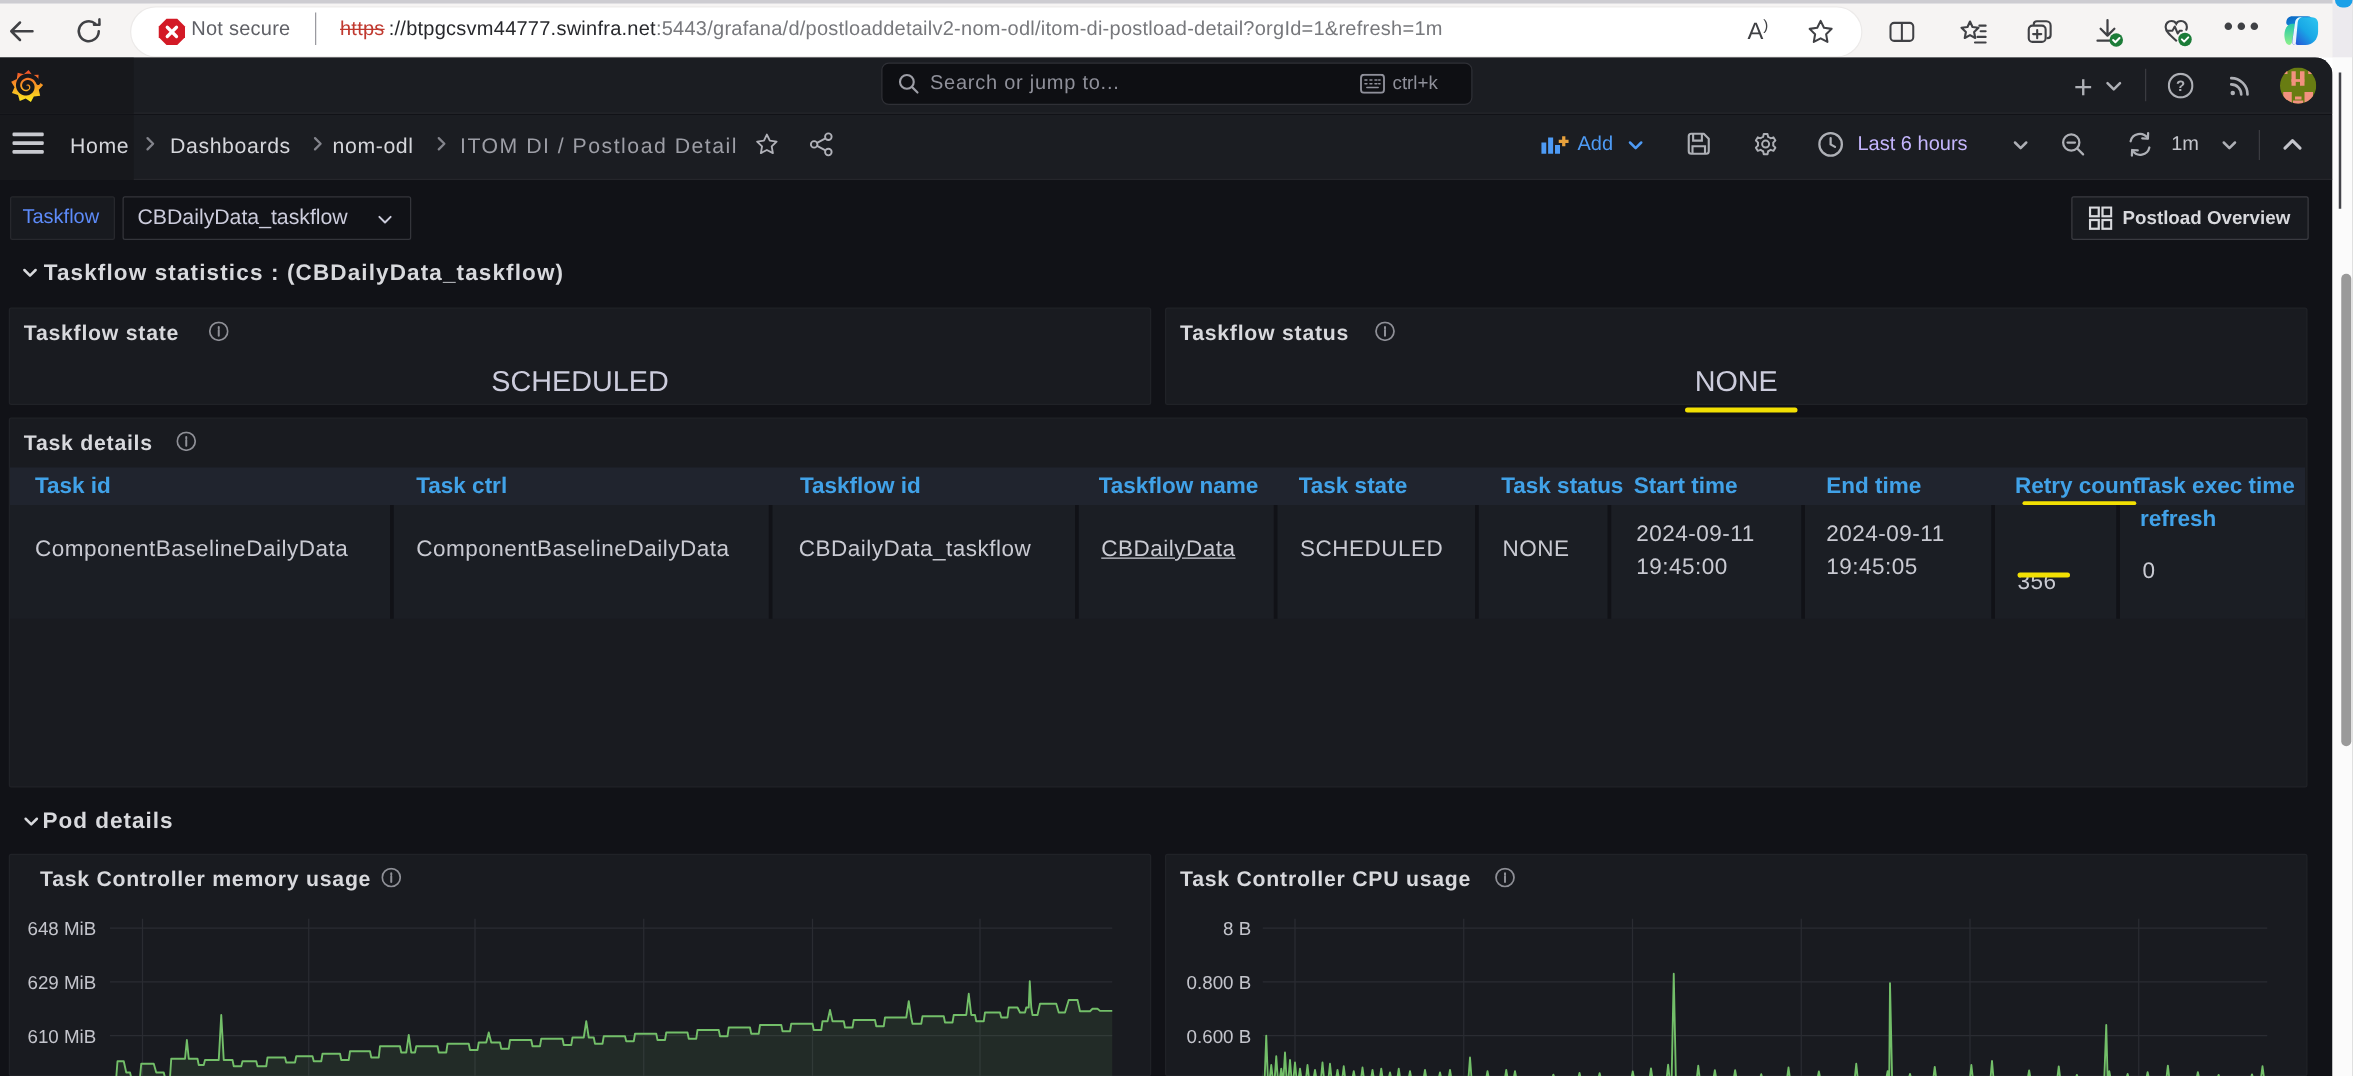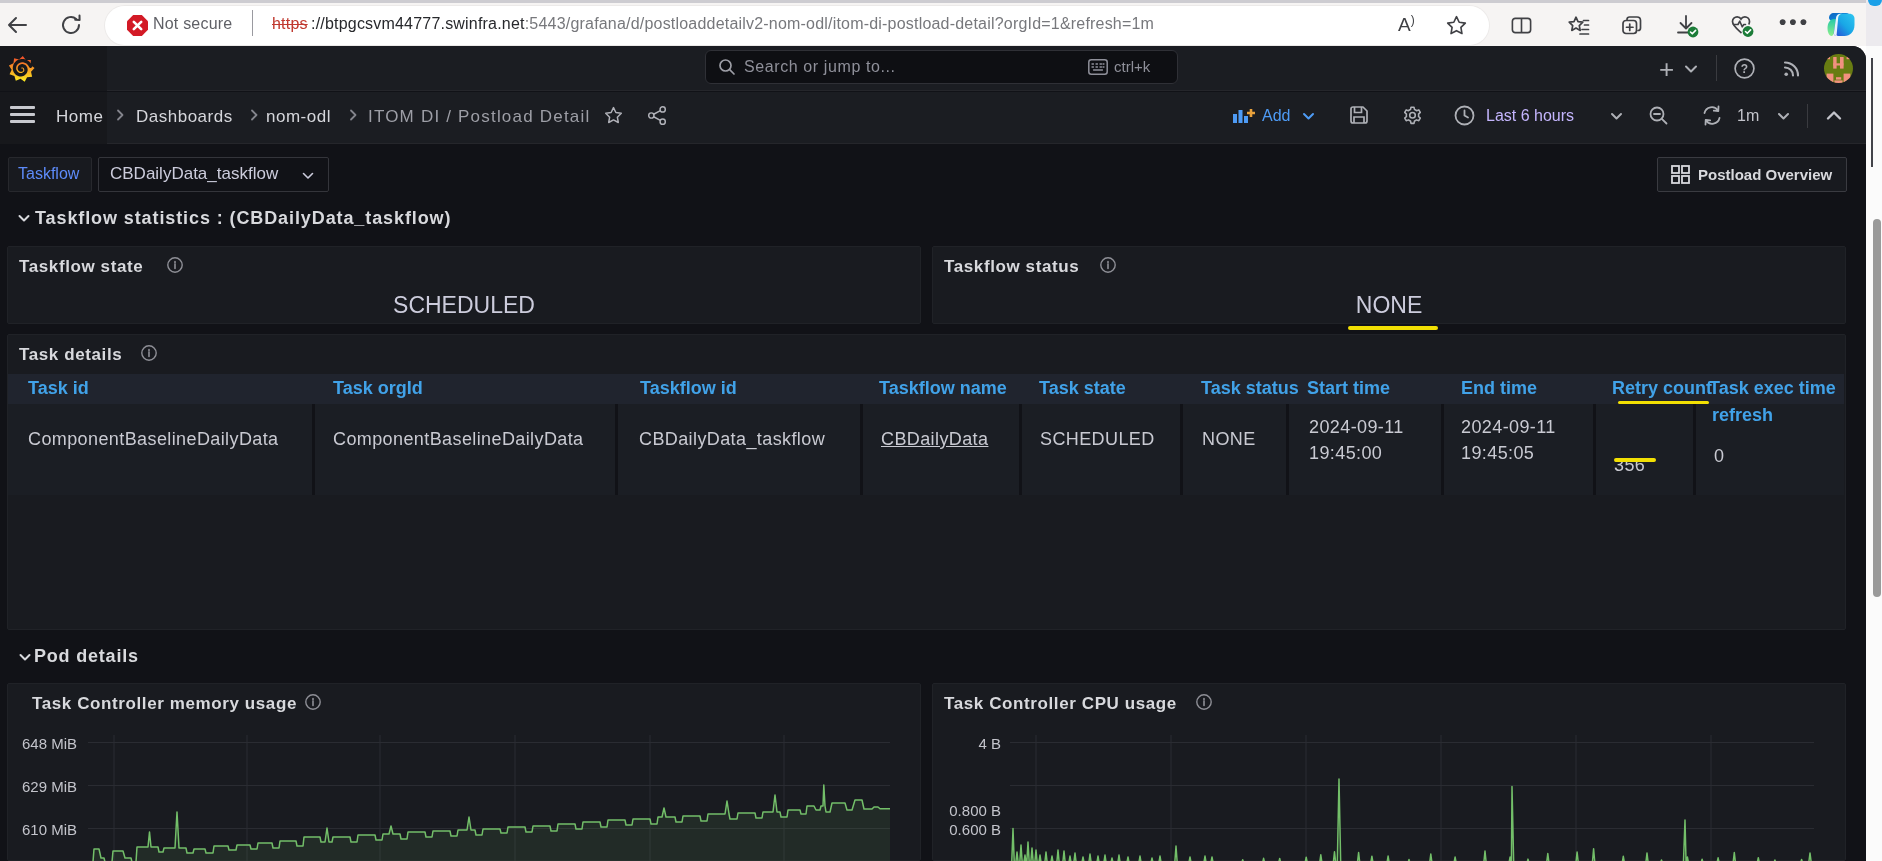--- a/index.html
+++ b/index.html
@@ -303,21 +303,21 @@
 
     <div class="panel" style="left:7px;top:288px;width:1839px;height:296px;"></div>
     <div class="ptitle" style="left:19px;top:299px;">Task details</div>
     <svg class="abs" style="left:141px;top:299px" width="16" height="16" viewBox="0 0 16 16">
       <circle cx="8" cy="8" r="7.2" stroke="#8e8f96" stroke-width="1.4" fill="none"></circle>
       <path d="M8 7 V11.5 M8 4.5 V5.8" stroke="#8e8f96" stroke-width="1.6" stroke-linecap="round"></path>
     </svg>
 
     <div class="abs" style="left:8px;top:328px;width:1836px;height:30px;background:#20242e;"></div>
     <div class="th" style="left:28px;top:332px;">Task id</div>
-    <div class="th" style="left:333px;top:332px;">Task orgId</div>
+    <div class="th" style="left:333px;top:332px;">Task ctrl</div>
     <div class="th" style="left:640px;top:332px;">Taskflow id</div>
     <div class="th" style="left:879px;top:332px;">Taskflow name</div>
     <div class="th" style="left:1039px;top:332px;">Task state</div>
     <div class="th" style="left:1201px;top:332px;">Task status</div>
     <div class="th" style="left:1307px;top:332px;">Start time</div>
     <div class="th" style="left:1461px;top:332px;">End time</div>
     <div class="th" style="left:1612px;top:332px;">Retry count</div>
     <div class="yline" style="left:1618px;top:355px;width:91px;height:3px;"></div>
     <div class="th" style="left:1709px;top:332px;">Task exec time</div>
     <div class="th" style="left:1712px;top:359px;">refresh</div>
@@ -375,22 +375,22 @@
       <path fill="rgba(115,191,105,0.10)" stroke="none" d="M5.0 179.0 L6.0 166.0 L11.0 166.0 L13.0 175.0 L16.0 175.0 L17.0 179.0 L24.0 179.0 L25.0 168.0 L35.0 168.0 L37.0 175.0 L43.0 175.0 L44.0 179.0 L48.0 179.0 L49.0 164.0 L60.0 164.0 L61.5 149.0 L63.0 164.0 L70.0 164.0 L71.0 169.0 L75.0 169.0 L76.0 165.0 L87.0 165.0 L89.0 129.0 L91.0 165.0 L98.0 165.0 L99.0 170.0 L105.0 170.0 L106.0 166.0 L117.0 166.0 L118.0 170.0 L125.0 170.0 L126.0 163.0 L140.0 163.0 L141.0 167.0 L148.0 167.0 L149.0 162.0 L162.0 162.0 L163.0 166.0 L169.0 166.0 L170.0 160.0 L184.0 160.0 L185.0 165.0 L191.0 165.0 L192.0 158.0 L208.0 158.0 L209.0 163.0 L215.0 163.0 L216.0 154.0 L232.0 154.0 L233.0 159.0 L237.0 159.0 L239.0 145.0 L241.0 159.0 L244.0 159.0 L245.0 154.0 L262.0 154.0 L263.0 159.0 L269.0 159.0 L270.0 152.0 L287.0 152.0 L288.0 157.0 L294.0 157.0 L295.0 151.0 L301.0 151.0 L303.0 143.0 L305.0 151.0 L312.0 151.0 L313.0 156.0 L319.0 156.0 L320.0 149.0 L337.0 149.0 L338.0 154.0 L344.0 154.0 L345.0 148.0 L362.0 148.0 L363.0 153.0 L369.0 153.0 L370.0 147.0 L379.0 147.0 L381.0 134.0 L383.0 147.0 L387.0 147.0 L388.0 152.0 L394.0 152.0 L395.0 146.0 L412.0 146.0 L413.0 150.0 L419.0 150.0 L420.0 144.0 L437.0 144.0 L438.0 149.0 L444.0 149.0 L445.0 143.0 L462.0 143.0 L463.0 148.0 L469.0 148.0 L470.0 141.0 L487.0 141.0 L488.0 146.0 L494.0 146.0 L495.0 139.0 L512.0 139.0 L513.0 144.0 L519.0 144.0 L520.0 137.0 L537.0 137.0 L538.0 142.0 L544.0 142.0 L545.0 136.0 L562.0 136.0 L563.0 141.0 L569.0 141.0 L570.0 134.0 L574.0 134.0 L576.0 125.0 L578.0 134.0 L587.0 134.0 L588.0 139.0 L594.0 139.0 L595.0 133.0 L612.0 133.0 L613.0 138.0 L619.0 138.0 L620.0 131.0 L637.0 131.0 L639.0 118.0 L641.0 131.0 L642.0 136.0 L649.0 136.0 L650.0 130.0 L667.0 130.0 L668.0 135.0 L674.0 135.0 L675.0 129.0 L685.0 129.0 L687.0 112.0 L689.0 129.0 L692.0 129.0 L693.0 134.0 L699.0 134.0 L700.0 127.0 L712.0 127.0 L713.0 131.0 L718.0 131.0 L719.0 123.0 L726.0 123.0 L728.0 127.0 L732.0 127.0 L733.0 123.0 L735.0 123.0 L735.8 102.0 L737.0 123.0 L738.0 129.0 L742.0 129.0 L744.0 120.0 L757.0 120.0 L759.0 127.0 L764.0 127.0 L767.0 117.0 L774.0 117.0 L776.0 126.0 L784.0 126.0 L786.0 124.0 L790.0 124.0 L792.0 125.7 L802.0 125.7 L802 178 L5 178 Z"></path>
       <path fill="none" stroke="#73bf69" stroke-width="1.5" stroke-linejoin="round" d="M5.0 179.0 L6.0 166.0 L11.0 166.0 L13.0 175.0 L16.0 175.0 L17.0 179.0 L24.0 179.0 L25.0 168.0 L35.0 168.0 L37.0 175.0 L43.0 175.0 L44.0 179.0 L48.0 179.0 L49.0 164.0 L60.0 164.0 L61.5 149.0 L63.0 164.0 L70.0 164.0 L71.0 169.0 L75.0 169.0 L76.0 165.0 L87.0 165.0 L89.0 129.0 L91.0 165.0 L98.0 165.0 L99.0 170.0 L105.0 170.0 L106.0 166.0 L117.0 166.0 L118.0 170.0 L125.0 170.0 L126.0 163.0 L140.0 163.0 L141.0 167.0 L148.0 167.0 L149.0 162.0 L162.0 162.0 L163.0 166.0 L169.0 166.0 L170.0 160.0 L184.0 160.0 L185.0 165.0 L191.0 165.0 L192.0 158.0 L208.0 158.0 L209.0 163.0 L215.0 163.0 L216.0 154.0 L232.0 154.0 L233.0 159.0 L237.0 159.0 L239.0 145.0 L241.0 159.0 L244.0 159.0 L245.0 154.0 L262.0 154.0 L263.0 159.0 L269.0 159.0 L270.0 152.0 L287.0 152.0 L288.0 157.0 L294.0 157.0 L295.0 151.0 L301.0 151.0 L303.0 143.0 L305.0 151.0 L312.0 151.0 L313.0 156.0 L319.0 156.0 L320.0 149.0 L337.0 149.0 L338.0 154.0 L344.0 154.0 L345.0 148.0 L362.0 148.0 L363.0 153.0 L369.0 153.0 L370.0 147.0 L379.0 147.0 L381.0 134.0 L383.0 147.0 L387.0 147.0 L388.0 152.0 L394.0 152.0 L395.0 146.0 L412.0 146.0 L413.0 150.0 L419.0 150.0 L420.0 144.0 L437.0 144.0 L438.0 149.0 L444.0 149.0 L445.0 143.0 L462.0 143.0 L463.0 148.0 L469.0 148.0 L470.0 141.0 L487.0 141.0 L488.0 146.0 L494.0 146.0 L495.0 139.0 L512.0 139.0 L513.0 144.0 L519.0 144.0 L520.0 137.0 L537.0 137.0 L538.0 142.0 L544.0 142.0 L545.0 136.0 L562.0 136.0 L563.0 141.0 L569.0 141.0 L570.0 134.0 L574.0 134.0 L576.0 125.0 L578.0 134.0 L587.0 134.0 L588.0 139.0 L594.0 139.0 L595.0 133.0 L612.0 133.0 L613.0 138.0 L619.0 138.0 L620.0 131.0 L637.0 131.0 L639.0 118.0 L641.0 131.0 L642.0 136.0 L649.0 136.0 L650.0 130.0 L667.0 130.0 L668.0 135.0 L674.0 135.0 L675.0 129.0 L685.0 129.0 L687.0 112.0 L689.0 129.0 L692.0 129.0 L693.0 134.0 L699.0 134.0 L700.0 127.0 L712.0 127.0 L713.0 131.0 L718.0 131.0 L719.0 123.0 L726.0 123.0 L728.0 127.0 L732.0 127.0 L733.0 123.0 L735.0 123.0 L735.8 102.0 L737.0 123.0 L738.0 129.0 L742.0 129.0 L744.0 120.0 L757.0 120.0 L759.0 127.0 L764.0 127.0 L767.0 117.0 L774.0 117.0 L776.0 126.0 L784.0 126.0 L786.0 124.0 L790.0 124.0 L792.0 125.7 L802.0 125.7"></path>
     </svg>
 
     <div class="panel" style="left:932px;top:637px;width:914px;height:178px;"></div>
     <div class="ptitle" style="left:944px;top:648px;">Task Controller CPU usage</div>
     <svg class="abs" style="left:1196px;top:648px" width="16" height="16" viewBox="0 0 16 16">
       <circle cx="8" cy="8" r="7.2" stroke="#8e8f96" stroke-width="1.4" fill="none"></circle>
       <path d="M8 7 V11.5 M8 4.5 V5.8" stroke="#8e8f96" stroke-width="1.6" stroke-linecap="round"></path>
     </svg>
-    <div class="abs" style="left:944px;top:689px;width:57px;text-align:right;font-size:15px;color:#c3c4cb;">4 B</div>
-    <div class="abs" style="left:944px;top:732px;width:57px;text-align:right;font-size:15px;color:#c3c4cb;margin-top:24px;">0.800 B</div>
+    <div class="abs" style="left:944px;top:689px;width:57px;text-align:right;font-size:15px;color:#c3c4cb;">8 B</div>
+    <div class="abs" style="left:944px;top:732px;width:57px;text-align:right;font-size:15px;color:#c3c4cb;">0.800 B</div>
     <div class="abs" style="left:944px;top:775px;width:57px;text-align:right;font-size:15px;color:#c3c4cb;">0.600 B</div>
     <svg class="abs" style="left:1010px;top:637px" width="804" height="178" viewBox="0 0 804 178">
       <g stroke="#2a2c32" stroke-width="1">
         <line x1="0" y1="59.5" x2="804" y2="59.5"></line>
         <line x1="0" y1="102.5" x2="804" y2="102.5"></line>
         <line x1="0" y1="145.5" x2="804" y2="145.5"></line>
         <line x1="26" y1="52" x2="26" y2="178"></line>
         <line x1="161" y1="52" x2="161" y2="178"></line>
         <line x1="296" y1="52" x2="296" y2="178"></line>
         <line x1="431" y1="52" x2="431" y2="178"></line>

